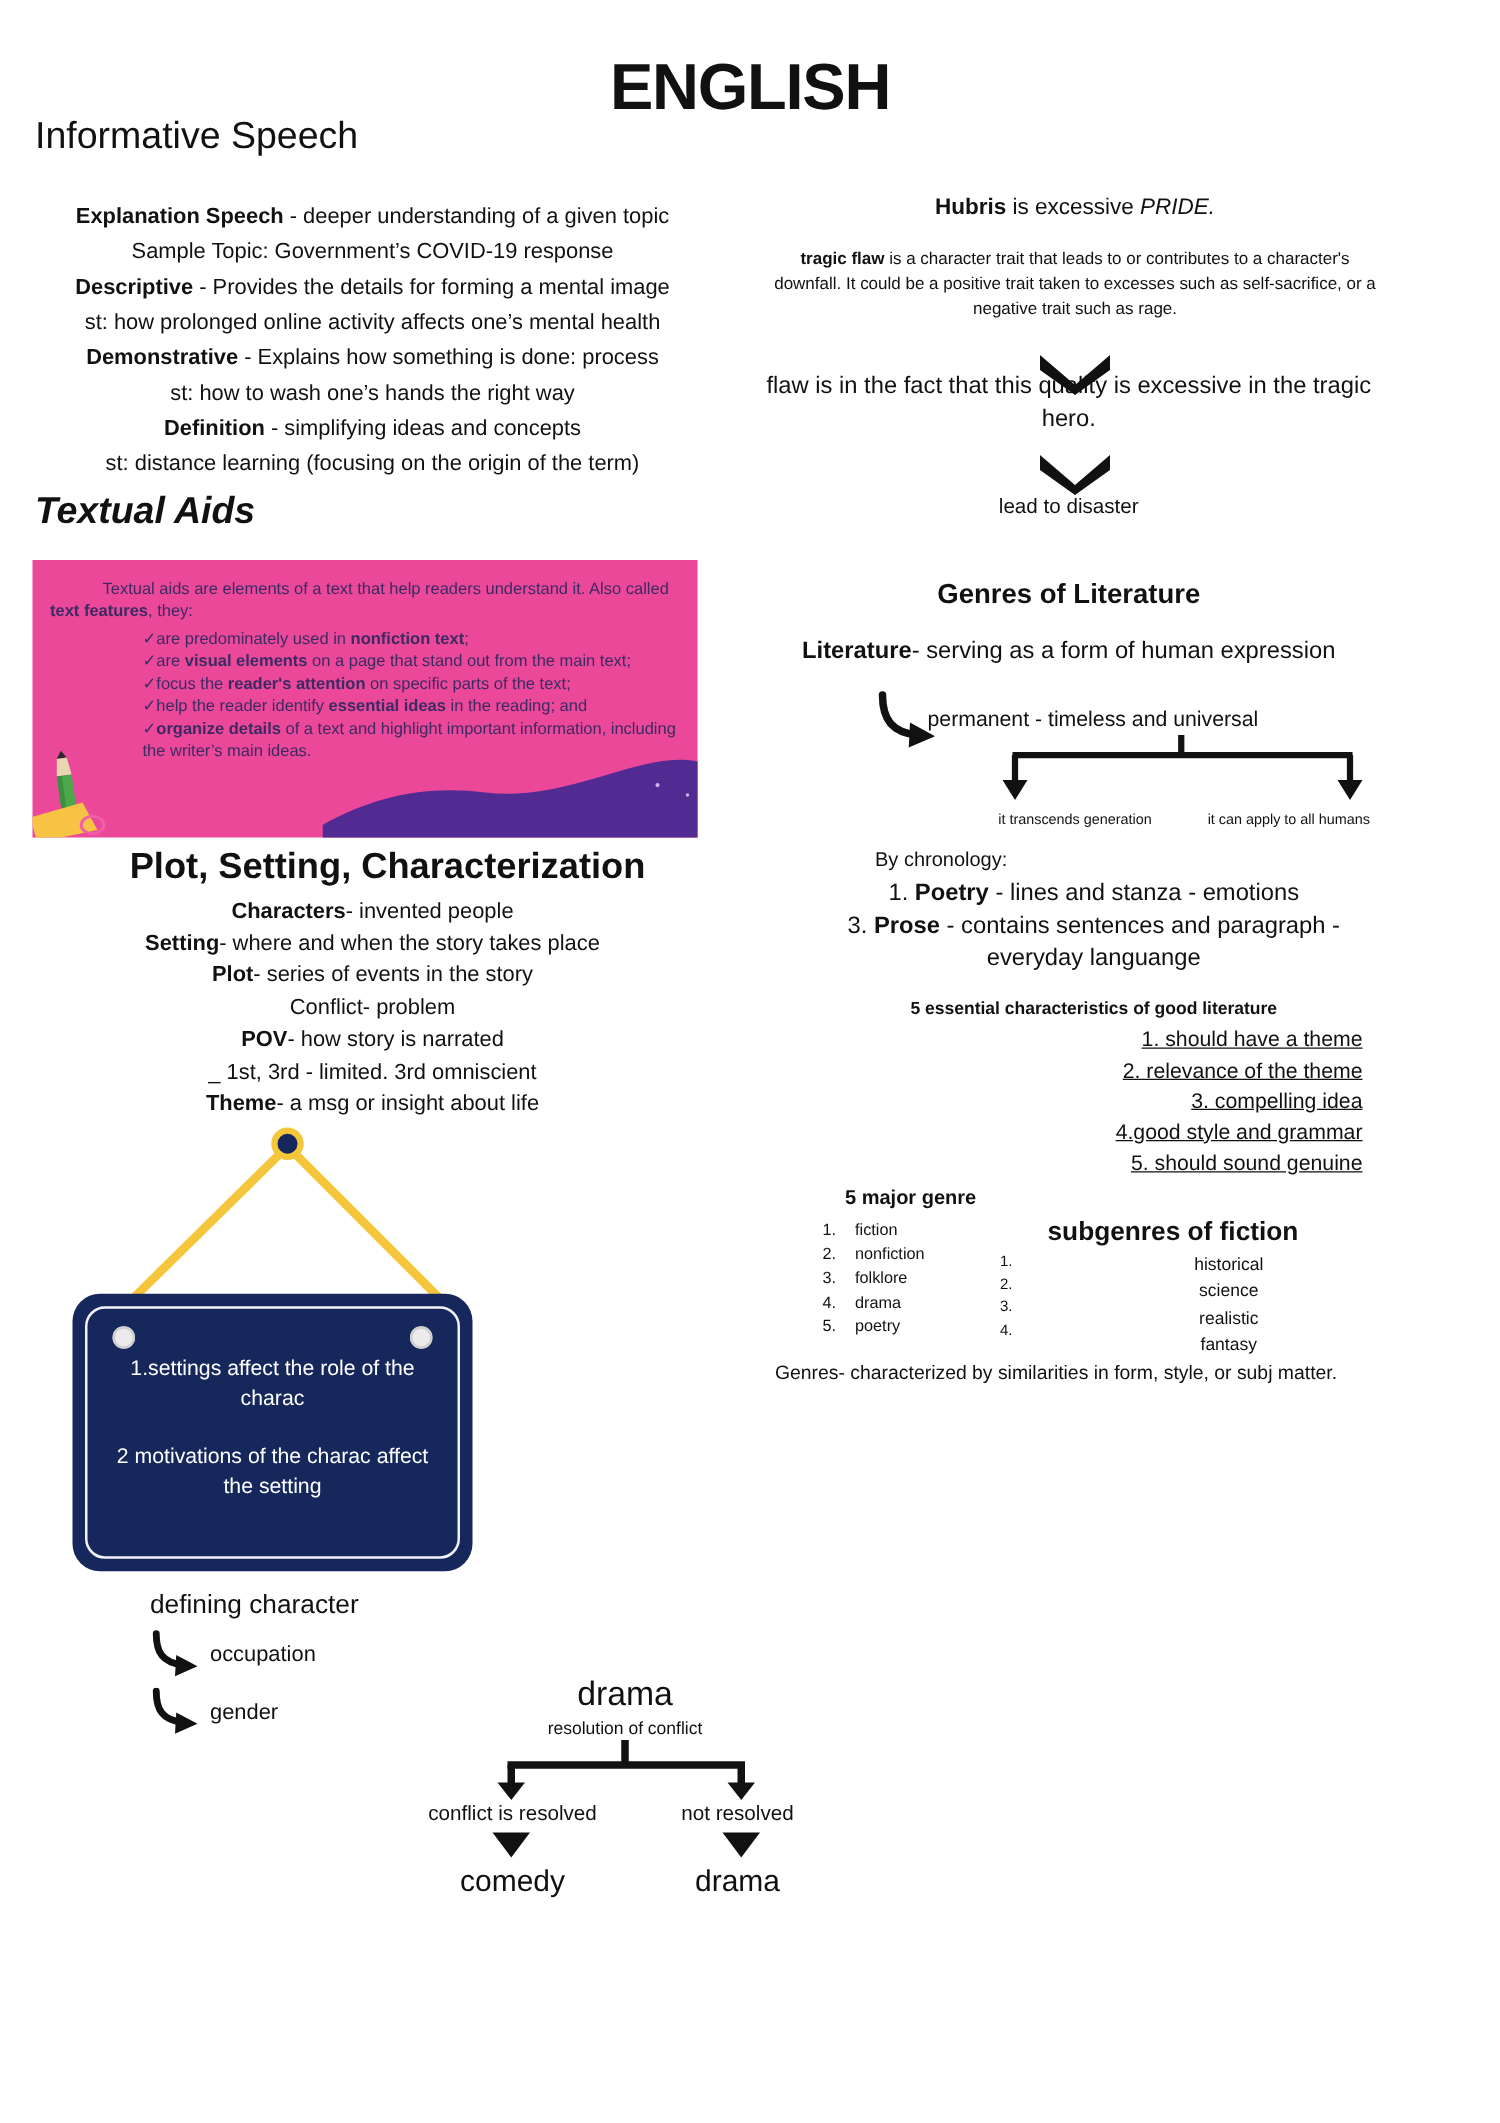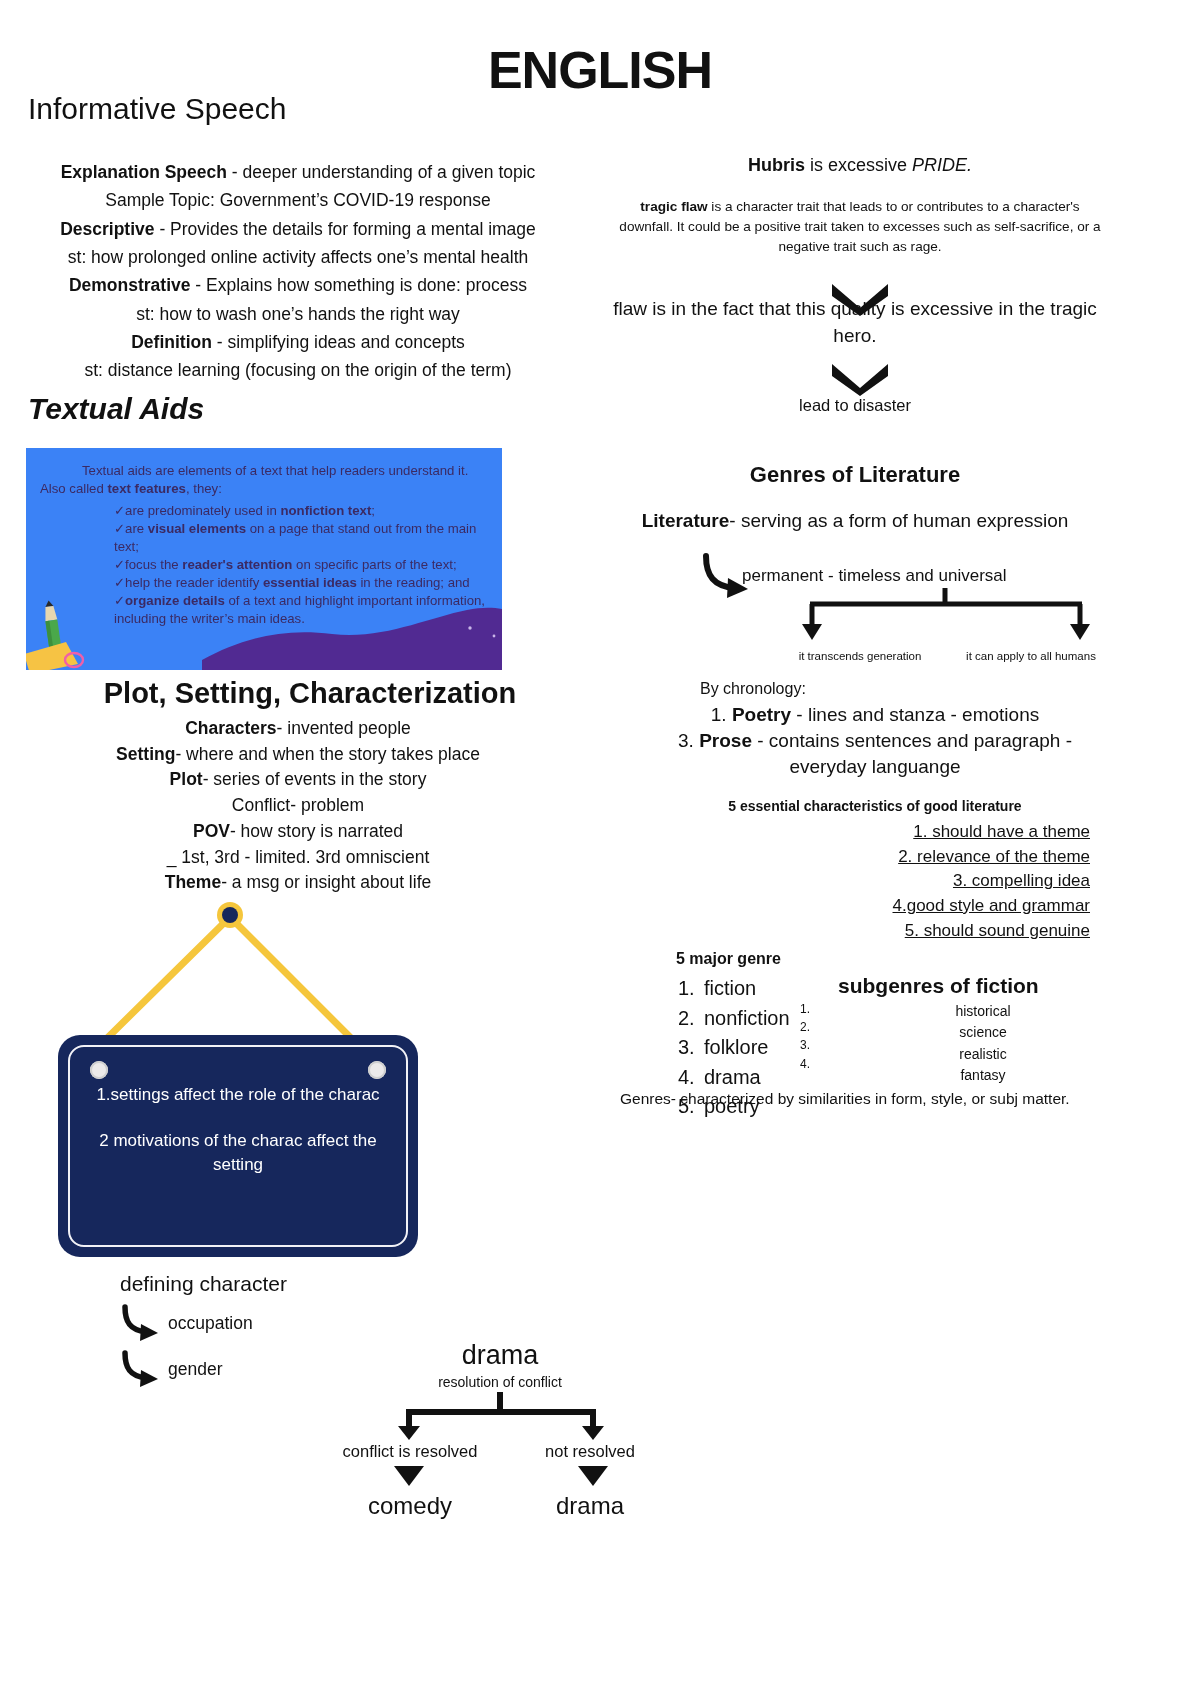--- a/index.html
+++ b/index.html
@@ -35,22 +35,22 @@
 
   
   #informative-list{
     left:18px;top:158px;width:560px;text-align:center;
     font-size:17.5px;line-height:1.62;
   }
   #informative-list .row{white-space:nowrap;}
 
   
   #textual-card{
-    left:26px;top:448px;width:476px;height:222px;
-    background:#3b82f6;overflow:hidden;
+    left:26px;top:448px;width:532px;height:222px;
+    background:#ec4899;overflow:hidden;
   }
   #textual-card .card-body{
     position:relative;z-index:3;
     padding:14px 16px 0 14px;
     color:#3b2a63;font-size:13.2px;line-height:1.36;
   }
   #textual-card .intro{text-indent:42px;}
   #textual-card ul{list-style:none;margin:4px 0 0 0;padding-left:74px;}
   #textual-card li{margin:0;padding:0;}
   #textual-card .ck{font-weight:bold;}
@@ -60,21 +60,21 @@
   
   #plot-list{
     left:18px;top:716px;width:560px;text-align:center;
     font-size:17.5px;line-height:1.47;
   }
 
   
   #sign-wrap{left:30px;top:895px;width:420px;height:390px;}
   #sign-svg{position:absolute;left:0;top:0;}
   #sign-box{
-    position:absolute;left:28px;top:140px;width:360px;height:222px;
+    position:absolute;left:28px;top:140px;width:320px;height:222px;
     background:#16275c;border-radius:22px;
     box-shadow:0 0 0 0 transparent;
   }
   #sign-inner{
     position:absolute;left:10px;top:10px;right:10px;bottom:10px;
     border:2px solid #f2f2f7;border-radius:16px;
   }
   #sign-text{
     position:absolute;left:22px;right:22px;top:48px;
     color:#fff;text-align:center;font-size:17px;line-height:1.42;
@@ -118,21 +118,21 @@
   #transcend-tree{left:770px;top:588px;width:350px;height:84px;}
   #transcend-left{position:absolute;left:0;top:62px;width:180px;text-align:center;font-size:11.5px;}
   #transcend-right{position:absolute;left:172px;top:62px;width:178px;text-align:center;font-size:11.5px;}
 
   #by-chrono{left:700px;top:680px;font-size:16px;}
   #chrono-list{left:660px;top:702px;width:430px;text-align:center;font-size:19px;line-height:1.38;}
   #essential-title{left:660px;top:798px;width:430px;text-align:center;font-size:14px;font-weight:bold;}
   #essential-list{left:660px;top:820px;width:430px;text-align:right;font-size:17px;line-height:1.45;text-decoration:underline;}
 
   #major-genre-title{left:676px;top:950px;font-size:16px;font-weight:bold;}
-  #major-genre-list{left:678px;top:974px;font-size:20px;line-height:1.48;}
+  #major-genre-list{left:658px;top:974px;font-size:13px;line-height:1.48;}
   #major-genre-list .num{display:inline-block;width:26px;}
   #subgenres-title{left:838px;top:974px;width:230px;text-align:left;font-size:21px;font-weight:bold;}
   #subgenre-nums{left:800px;top:1000px;font-size:12px;line-height:1.52;}
   #subgenre-words{left:928px;top:1001px;width:110px;text-align:center;font-size:14px;line-height:1.52;}
   #genres-footer{left:620px;top:1090px;width:490px;font-size:15.5px;}
 </style>
 </head>
 <body>
 
 <div class="page">

